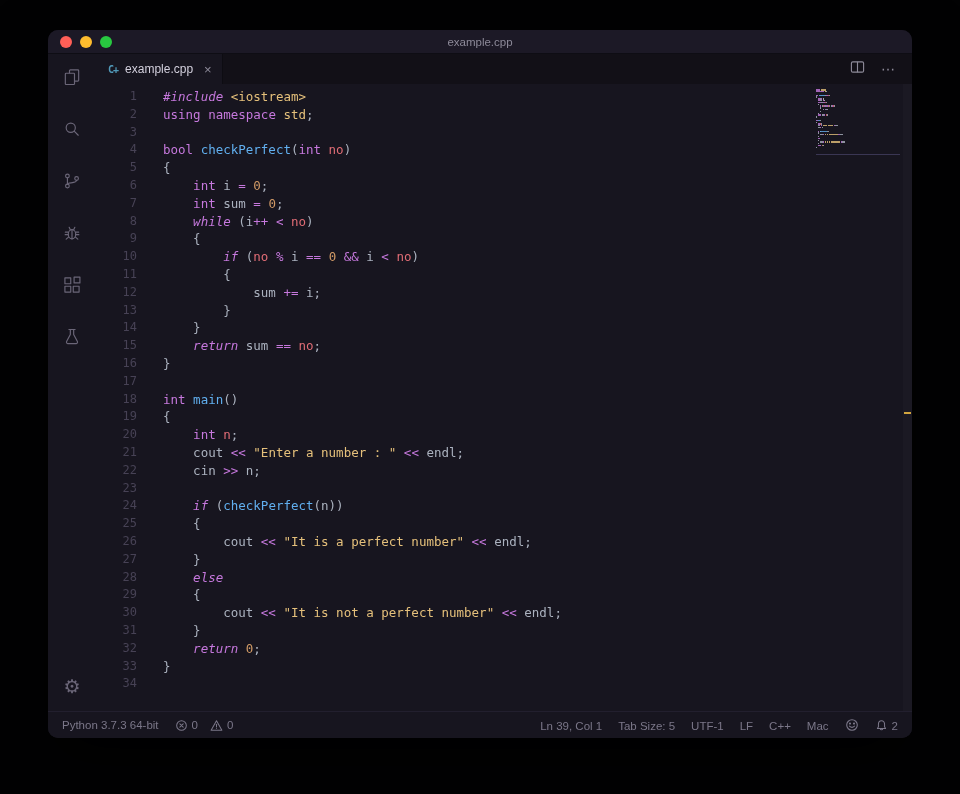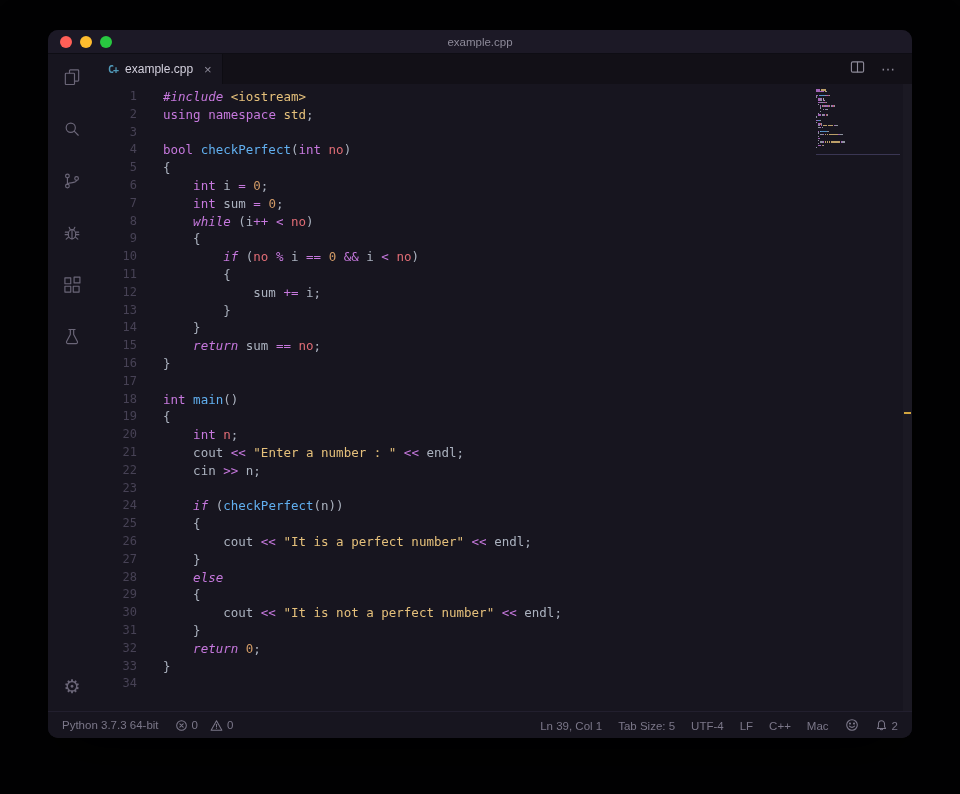--- a/index.html
+++ b/index.html
@@ -414,21 +414,21 @@
               <path d="M7 1.8 L12.8 12 H1.2 Z"></path>
               <line x1="7" y1="5.6" x2="7" y2="8.6"></line>
               <line x1="7" y1="10.2" x2="7" y2="10.3"></line>
             </svg>
           <span>0</span>
         </span>
       </div>
       <div class="sb-right">
         <span class="sb-item">Ln 39, Col 1</span>
         <span class="sb-item">Tab Size: 5</span>
-        <span class="sb-item">UTF-4</span>
+        <span class="sb-item">UTF-1</span>
         <span class="sb-item">LF</span>
         <span class="sb-item">C++</span>
         <span class="sb-item">Mac</span>
         <span class="sb-item">
           <svg width="14" height="14" viewBox="0 0 14 14">
               <circle cx="7" cy="7" r="5.3"></circle>
               <circle cx="5" cy="5.6" r="0.5" fill="#7b7789"></circle>
               <circle cx="9" cy="5.6" r="0.5" fill="#7b7789"></circle>
               <path d="M4.5 8.2 Q7 10.6 9.5 8.2"></path>
             </svg>

